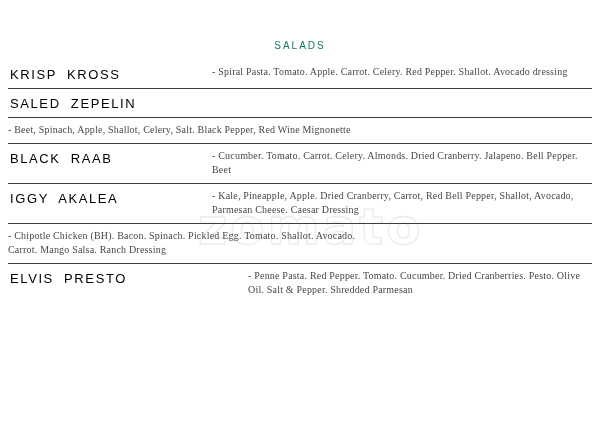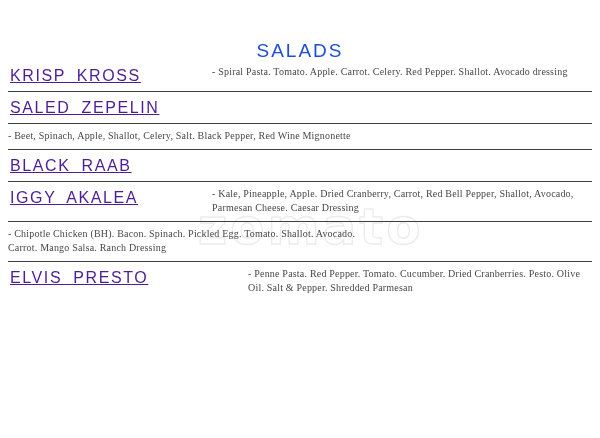--- a/index.html
+++ b/index.html
@@ -14,23 +14,23 @@
     overflow: hidden;
     font-family: "Liberation Sans", sans-serif;
   }
   .page-title {
     position: absolute;
     top: 40px;
     left: 0;
     right: 0;
     text-align: center;
     font-family: "Liberation Sans", sans-serif;
-    font-size: 19px;
+    font-size: 10px;
     letter-spacing: 2px;
-    color: #1d4ed8;
+    color: #0f766e;
     z-index: 2;
   }
   .watermark {
     position: absolute;
     left: 198px;
     top: 198px;
     font-family: "DejaVu Sans", sans-serif;
     font-weight: bold;
     font-size: 50px;
     letter-spacing: 3px;
@@ -54,26 +54,25 @@
   }
   .row:last-child {
     border-bottom: none;
     gap: 36px;
   }
   .cell-name {
     flex: 0 0 202px;
     padding-left: 2px;
     padding-top: 2px;
     font-family: "Liberation Sans", sans-serif;
-    font-size: 16px;
+    font-size: 13px;
     letter-spacing: 1.6px;
     word-spacing: 5px;
-    color: #4c1d95;
+    color: #000000;
     white-space: nowrap;
-    text-decoration: underline;
   }
   .cell-desc {
     flex: 1 1 auto;
     max-width: 368px;
     padding-right: 6px;
     font-family: "Liberation Serif", serif;
     font-size: 10px;
     line-height: 14px;
     letter-spacing: 0.2px;
     color: #474747;
@@ -96,20 +95,21 @@
     <div class="row">
       <div class="cell-name">SALED ZEPELIN</div>
     </div>
 
     <div class="row">
       <div class="cell-desc">- Beet, Spinach, Apple, Shallot, Celery, Salt. Black Pepper, Red Wine Mignonette</div>
     </div>
 
     <div class="row">
       <div class="cell-name">BLACK RAAB</div>
+      <div class="cell-desc">- Cucumber. Tomato. Carrot. Celery. Almonds. Dried Cranberry. Jalapeno. Bell Pepper. Beet</div>
     </div>
 
     <div class="row">
       <div class="cell-name">IGGY AKALEA</div>
       <div class="cell-desc">- Kale, Pineapple, Apple. Dried Cranberry, Carrot, Red Bell Pepper, Shallot, Avocado, Parmesan Cheese. Caesar Dressing</div>
     </div>
 
     <div class="row">
       <div class="cell-desc">- Chipotle Chicken (BH). Bacon. Spinach. Pickled Egg. Tomato. Shallot. Avocado. Carrot. Mango Salsa. Ranch Dressing</div>
     </div>

